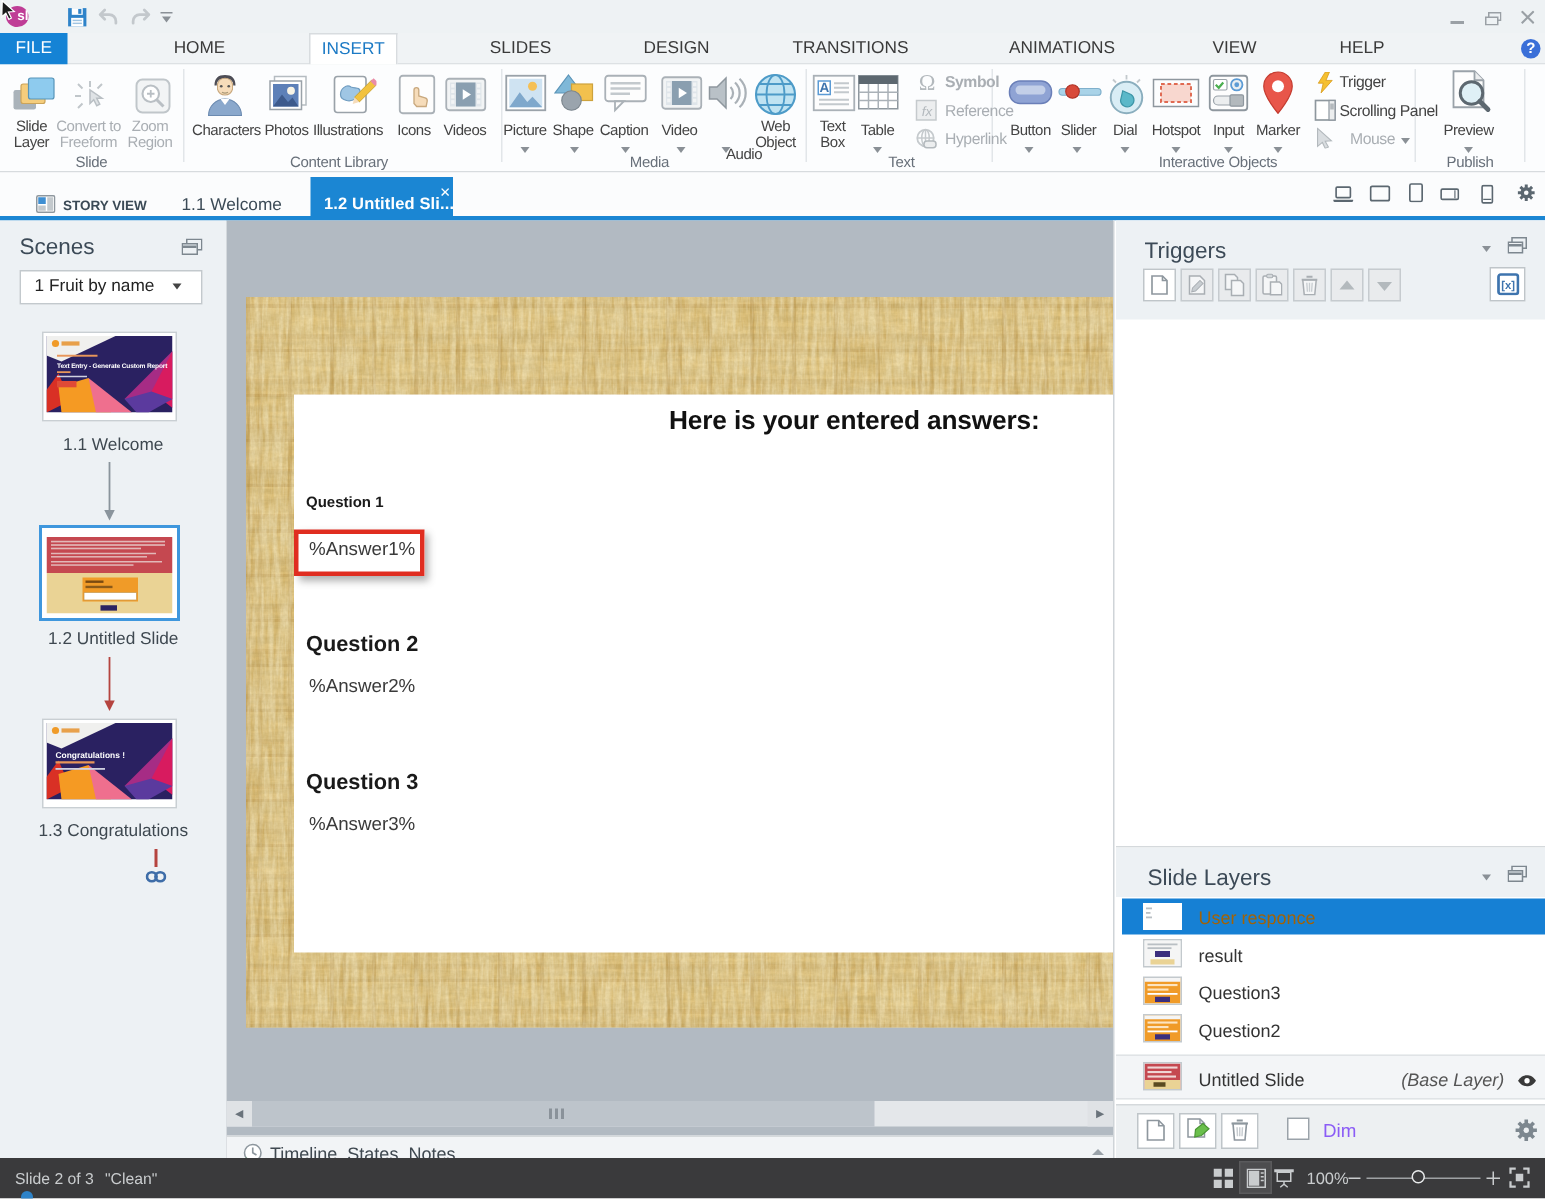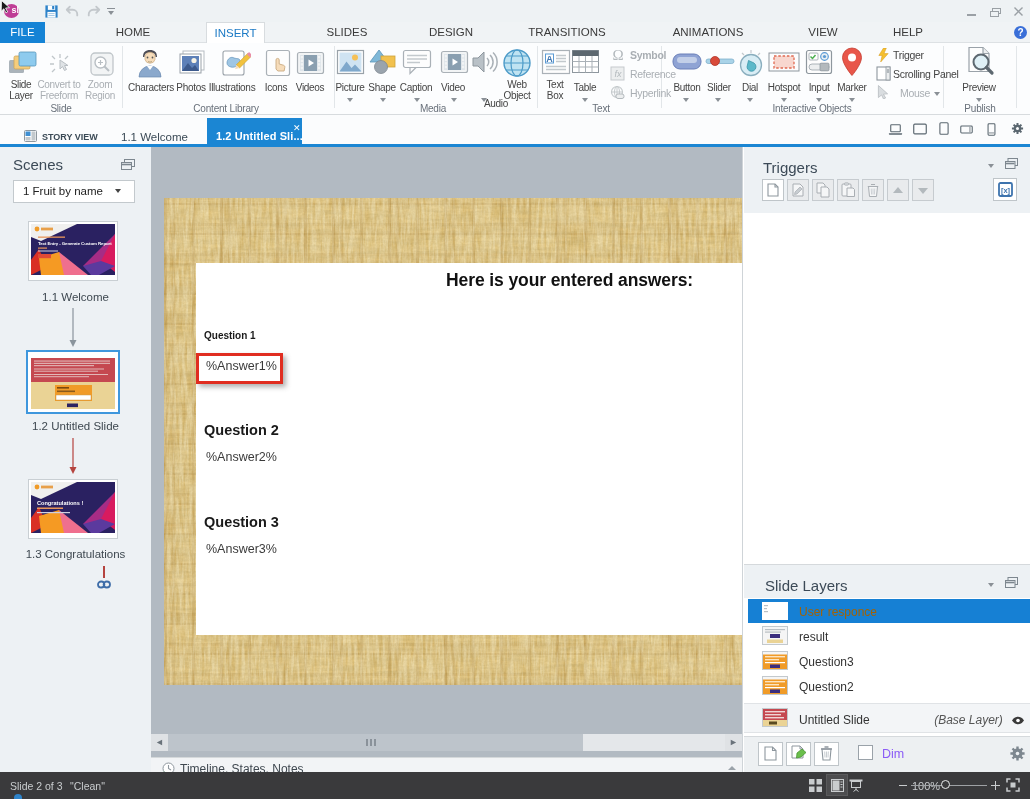--- a/index.html
+++ b/index.html
@@ -687,21 +687,21 @@
       <rect x="1.5" y="1.5" width="7" height="10" fill="#c9ccce"></rect>
       <g stroke="#c9ccce" stroke-width="1">
         <path d="M9.5 3 h2 M9.5 5.5 h2 M9.5 8 h2"></path>
       </g>
     </svg>
   <svg class="ab" style="left:849px;top:7px;" width="14" height="13" viewBox="0 0 14 13">
       <rect x="0.5" y="0.5" width="13" height="2" fill="#c9ccce"></rect>
       <rect x="2.5" y="2.5" width="9" height="6" fill="none" stroke="#c9ccce"></rect>
       <path d="M7 8.5 v2.5 M4.5 12.5 l2.5-2 2.5 2" stroke="#c9ccce" fill="none"></path>
     </svg>
-  <div class="ab" style="left:912px;top:8px;font-size:11px;color:#c9ccce;text-align:center;">100%</div>
+  <div class="ab" style="left:871px;top:8px;font-size:11px;color:#c9ccce;text-align:center;">100%</div>
   <div class="ab" style="left:899px;top:12.5px;width:8px;height:1.6px;background:#c9ccce;"></div>
   <div class="ab" style="left:911px;top:12.5px;width:76px;height:1.4px;background:#9ea1a4;"></div>
   <div class="ab" style="left:941px;top:8px;width:7px;height:7px;border:1.6px solid #e8eaeb;border-radius:50%;background:#3a3a3c;box-sizing:content-box;"></div>
   <div class="ab" style="left:991px;top:12.5px;width:9px;height:1.6px;background:#c9ccce;"></div>
   <div class="ab" style="left:994.7px;top:8.8px;width:1.6px;height:9px;background:#c9ccce;"></div>
   <svg class="ab" style="left:1006px;top:6px;" width="14" height="14" viewBox="0 0 14 14">
       <g fill="none" stroke="#c9ccce" stroke-width="1.5">
         <path d="M1 4.5 v-3.5 h3.5 M9.5 1 h3.5 v3.5 M13 9.5 v3.5 h-3.5 M4.5 13 h-3.5 v-3.5"></path>
       </g>
       <rect x="4.5" y="4.5" width="5" height="5" fill="#c9ccce"></rect>

